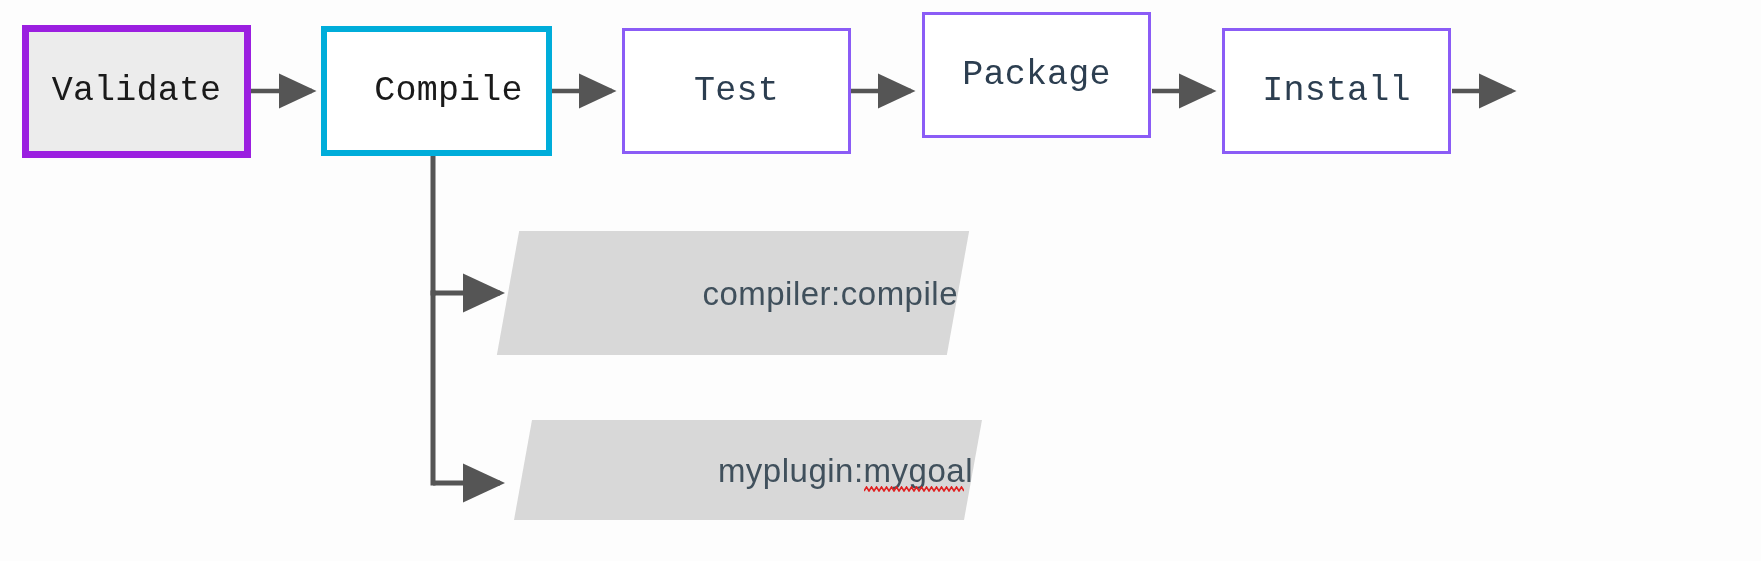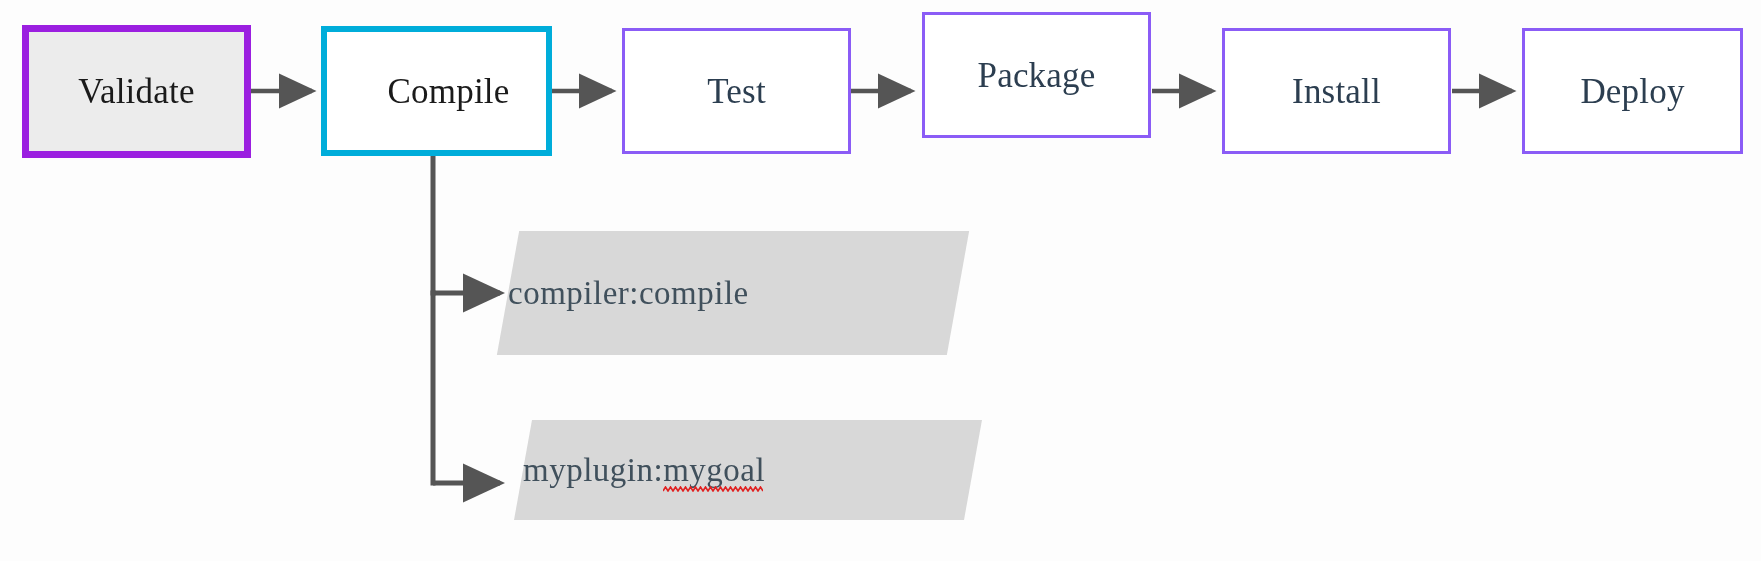--- a/index.html
+++ b/index.html
@@ -32,21 +32,21 @@
     position: absolute;
     box-sizing: border-box;
     display: flex;
     align-items: center;
     justify-content: center;
     background: #ffffff;
     border: 3px solid #8b5cf6;
     z-index: 3;
   }
   .phase-node .phase-label {
-    font-family: Liberation Serif, serif;
+    font-family: Liberation Mono, monospace;
     font-size: 35px;
     line-height: 1;
     color: #2c3e50;
     letter-spacing: 0.2px;
     white-space: nowrap;
   }
   .phase-node.state-highlight-purple {
     border: 7px solid #9b1fe0;
     background: #ececec;
   }
@@ -76,22 +76,22 @@
     transform-origin: center center;
   }
   .goal-text {
     position: absolute;
     left: 0;
     top: 0;
     width: 100%;
     height: 100%;
     display: flex;
     align-items: center;
-    justify-content: flex-start;
-    font-family: Liberation Serif, serif;
+    justify-content: flex-end;
+    font-family: Liberation Sans, sans-serif;
     font-size: 33px;
     line-height: 1;
     color: #40505c;
     white-space: nowrap;
     letter-spacing: 0.5px;
   }
   .spell-error {
     position: relative;
     text-decoration: none;
   }
@@ -155,23 +155,20 @@
   </div>
 
   <div class="phase-node" style="left:922px; top:12px; width:229px; height:126px;">
     <span class="phase-label">Package</span>
   </div>
 
   <div class="phase-node" style="left:1222px; top:28px; width:229px; height:126px;">
     <span class="phase-label">Install</span>
   </div>
 
-  <div class="phase-node" style="left:1522px; top:28px; width:221px; height:126px;">
-    <span class="phase-label">Deploy</span>
-  </div>
 
   <div class="goal-node" style="left:508px; top:231px; width:450px; height:124px;">
     <div class="goal-shape"></div>
     <div class="goal-text">
       <span>compiler:compile</span>
     </div>
   </div>
 
   <div class="goal-node" style="left:523px; top:420px; width:450px; height:100px;">
     <div class="goal-shape"></div>

